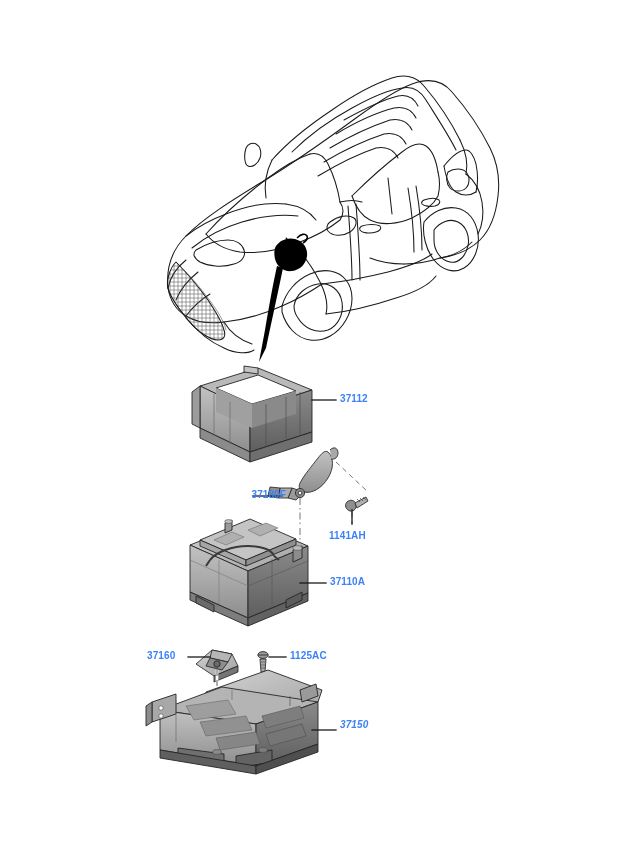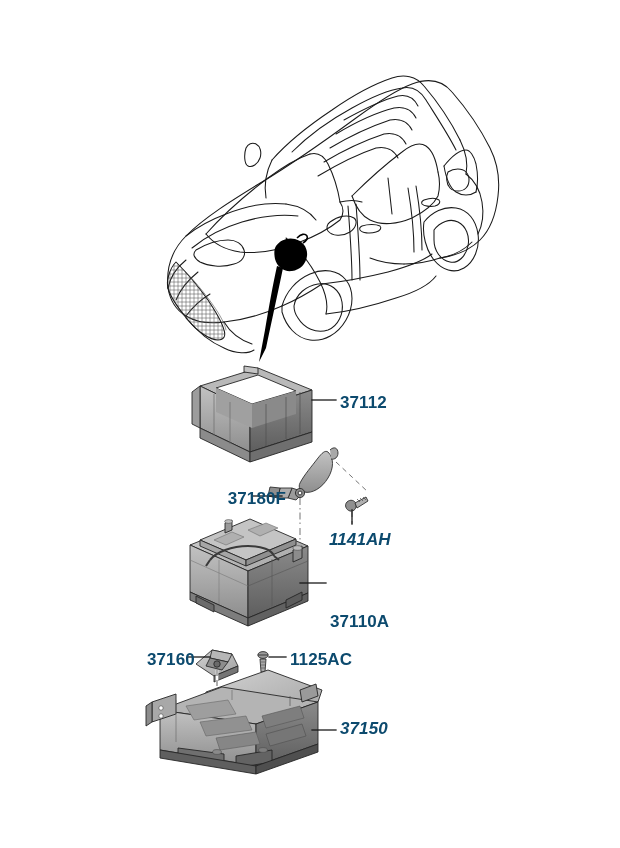--- a/index.html
+++ b/index.html
@@ -6,24 +6,24 @@
   html,body{margin:0;padding:0;background:#ffffff;}
   body{
     width:620px;height:848px;position:relative;overflow:hidden;
     font-family:"Liberation Sans","DejaVu Sans",sans-serif;
     -webkit-font-smoothing:antialiased;
   }
   #sheet{position:absolute;inset:0;width:620px;height:848px;}
   .lbl{
     position:absolute;
     font-family:"Liberation Sans","DejaVu Sans",sans-serif;
-    font-size:17px;
+    font-size:10px;
     font-weight:600;
     letter-spacing:0.1px;
-    color:#0c4a6e;
+    color:#3b82f6;
     white-space:nowrap;
     line-height:1;
     user-select:none;
   }
   .lbl.r{transform:translate(-100%,0);}
 </style>
 </head>
 <body>
 
 <svg id="sheet" viewBox="0 0 620 848" xmlns="http://www.w3.org/2000/svg">
@@ -312,18 +312,18 @@
       <line x1="300" y1="583" x2="326" y2="583"></line>
       <line x1="188" y1="657" x2="210" y2="657"></line>
       <line x1="269" y1="657" x2="286" y2="657"></line>
       <line x1="312" y1="730" x2="336" y2="730"></line>
     </g>
 </svg>
 
 <div id="labels">
     <div class="lbl" style="left: 340px; top: 394px;">37112</div>
     <div class="lbl r" style="left: 250px; top: 490px; margin-left: 36px;">37180F</div>
-    <div class="lbl" style="left: 329px; top: 531px; font-style: italic;">1141AH</div>
-    <div class="lbl" style="left: 330px; top: 577px; margin-top: 36px;">37110A</div>
+    <div class="lbl" style="left: 329px; top: 531px;">1141AH</div>
+    <div class="lbl" style="left: 330px; top: 577px;">37110A</div>
     <div class="lbl" style="left: 147px; top: 651px; text-align: right;">37160</div>
     <div class="lbl" style="left: 290px; top: 651px; text-align: center;">1125AC</div>
     <div class="lbl" style="left: 340px; top: 720px; font-style: italic;">37150</div>
   </div>
 
 </body></html>

